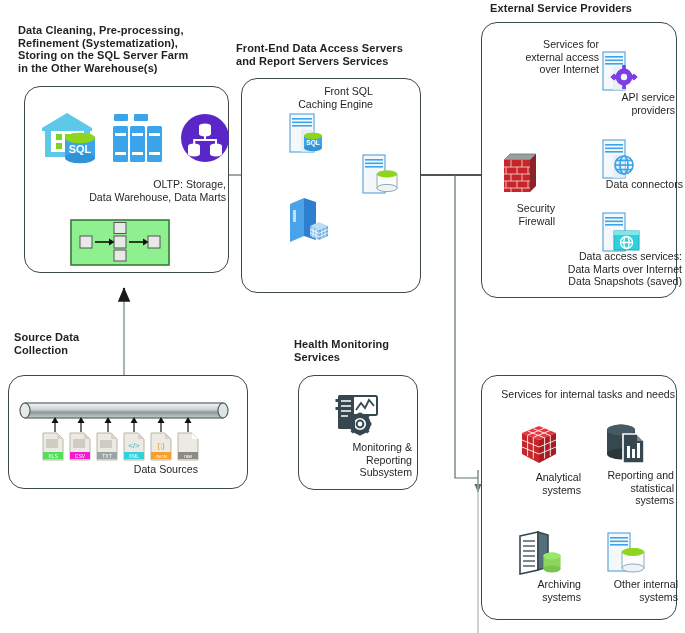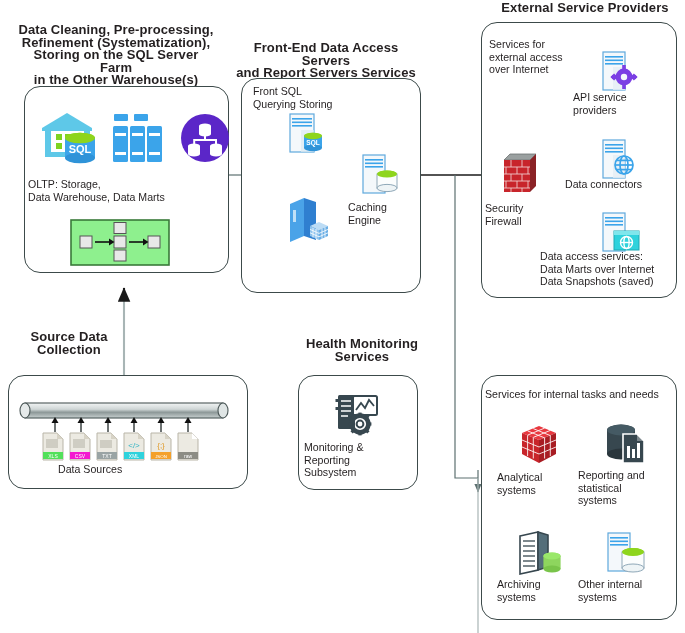--- a/index.html
+++ b/index.html
@@ -1,22 +1,22 @@
 <!DOCTYPE html>
 <html><head>
 <meta charset="utf-8">
 <style>
   html,body{margin:0;padding:0;background:#ffffff;}
   body{width:685px;height:633px;position:relative;overflow:hidden;
        font-family:"Liberation Sans","DejaVu Sans",sans-serif;color:#231f20;}
   .stage{position:absolute;left:0;top:0;width:685px;height:633px;}
   svg.wires{position:absolute;left:0;top:0;width:685px;height:633px;pointer-events:none;}
   .panel{position:absolute;border:1.1px solid #3c4a4a;border-radius:16px;background:#fff;box-sizing:border-box;}
-  .ttl{position:absolute;font-weight:bold;font-size:13px;line-height:12.6px;text-align:center;letter-spacing:.1px;}
-  .lbl{position:absolute;font-size:10.6px;line-height:12.7px;text-align:left;color:#231f20;}
+  .ttl{position:absolute;font-weight:bold;font-size:11px;line-height:12.6px;text-align:left;letter-spacing:.1px;}
+  .lbl{position:absolute;font-size:10.6px;line-height:12.7px;text-align:right;color:#231f20;}
   .ico{position:absolute;text-decoration:underline;}
   .ico svg{display:block;}
 </style>
 </head>
 <body>
 
 <div class="stage">
 
   <svg class="wires" viewBox="0 0 685 633">
     <defs>
@@ -230,21 +230,21 @@
 
   <div class="ttl" style="left:236px;top:42px;width:180px;">
     <span>Front-End Data Access Servers</span><br>
     <span>and Report Servers Services</span>
   </div>
 
   <div class="panel" style="left:241px;top:78px;width:180px;height:215px;"></div>
 
   <div class="lbl" style="left:253px;top:85px;width:120px;">
     <span>Front SQL</span><br>
-    <span>Querying Storing</span>
+    <span>Caching Engine</span>
   </div>
 
   <div class="ico" style="left:288px;top:112px;">
     <svg width="38" height="44" viewBox="0 0 38 44">
       <rect x="2" y="2" width="24" height="38" fill="#f4f8fb" stroke="#5ea8dd" stroke-width="1.2"></rect>
       <rect x="4" y="6" width="20" height="1.6" fill="#3ba4ea"></rect>
       <rect x="4" y="9.5" width="20" height="1.6" fill="#3ba4ea"></rect>
       <rect x="4" y="13" width="20" height="1.6" fill="#3ba4ea"></rect>
       <rect x="13" y="18" width="13" height="22" fill="#dce9f2" opacity=".7"></rect>
       <ellipse cx="25" cy="24" rx="9" ry="3.2" fill="#8ed51d"></ellipse>
@@ -283,24 +283,20 @@
       <rect x="4" y="6" width="18" height="1.6" fill="#3ba4ea"></rect>
       <rect x="4" y="9.5" width="18" height="1.6" fill="#3ba4ea"></rect>
       <rect x="4" y="13" width="18" height="1.6" fill="#3ba4ea"></rect>
       <ellipse cx="26" cy="21" rx="10" ry="3.6" fill="#8ed51d"></ellipse>
       <rect x="16" y="21" width="20" height="14" fill="#fbfdfd" stroke="#8fa8b8" stroke-width="1"></rect>
       <ellipse cx="26" cy="35" rx="10" ry="3.6" fill="#eef4f6" stroke="#8fa8b8" stroke-width="1"></ellipse>
       <ellipse cx="26" cy="21" rx="10" ry="3.6" fill="#8ed51d"></ellipse>
     </svg>
   </div>
 
-  <div class="lbl" style="left:348px;top:201px;width:70px;">
-    <span>Caching</span><br>
-    <span>Engine</span>
-  </div>
 
   <div class="ttl" style="left:294px;top:338px;width:136px;">
     <span>Health Monitoring</span><br>
     <span>Services</span>
   </div>
 
   <div class="panel" style="left:298px;top:375px;width:120px;height:115px;"></div>
 
   <div class="ico" style="left:335px;top:393px;">
     <svg width="46" height="44" viewBox="0 0 46 44">

